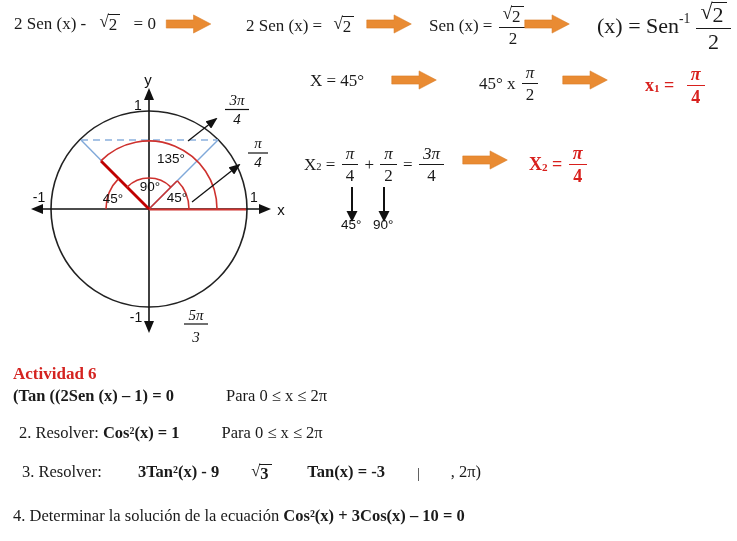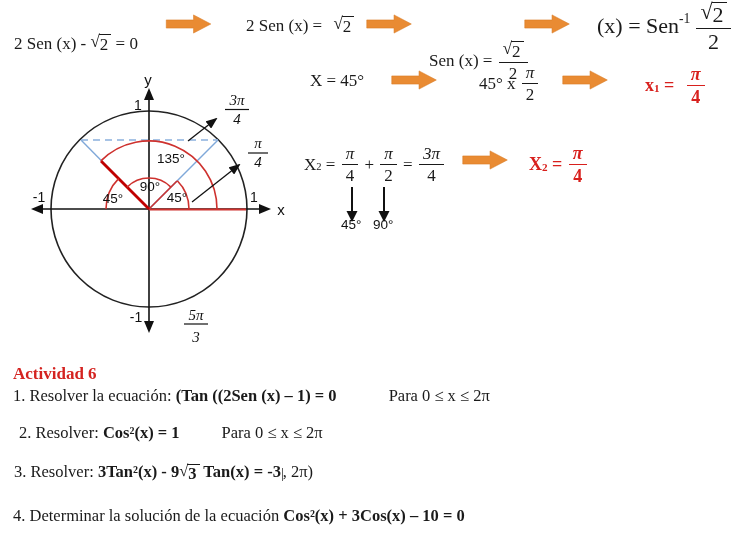--- a/index.html
+++ b/index.html
@@ -25,37 +25,37 @@
   .act-line b{font-weight:bold;}
   .title{font-size:17px; font-weight:bold; color:#d42320;}
   svg text{font-family:"Liberation Sans", sans-serif; fill:#111;}
   svg text.mathlbl{font-family:"Liberation Serif", serif; font-style:italic;}
 </style>
 </head>
 <body>
 
 <div id="canvas">
 
-  <div class="abs eq" style="left:14px; top:28px; height:30px;">
+  <div class="abs eq" style="left:14px; top:8px; height:30px;gap:9px;">
     <span>2 Sen (x) - </span><span class="rad"><span class="rsign">√</span><span class="rbody">2</span></span><span> = 0</span>
   </div>
 
   <svg class="abs" style="left:164px; top:14px;" width="50" height="20" viewBox="0 0 50 22">
     <polygon points="0,6.5 30,6.5 30,1 49,11 30,21 30,15.5 0,15.5" fill="#e98b33" stroke="#d97820" stroke-width="0.6"></polygon>
   </svg>
 
   <div class="abs eq" style="left:246px; top:10px; height:30px;gap:7px;">
     <span>2 Sen (x) = </span><span class="rad"><span class="rsign">√</span><span class="rbody">2</span></span>
   </div>
 
   <svg class="abs" style="left:366px; top:14px;" width="47" height="20" viewBox="0 0 50 22">
     <polygon points="0,6.5 30,6.5 30,1 49,11 30,21 30,15.5 0,15.5" fill="#e98b33" stroke="#d97820" stroke-width="0.6"></polygon>
   </svg>
 
-  <div class="abs eq" style="left:429px; top:3px; height:44px;margin-top:35px;">
+  <div class="abs eq" style="left:429px; top:3px; height:44px;">
     <span>Sen (x) = </span><span class="frac"><span class="num"><span class="rad"><span class="rsign">√</span><span class="rbody">2</span></span></span><span class="den">2</span></span>
   </div>
 
   <svg class="abs" style="left:524px; top:14px;" width="47" height="20" viewBox="0 0 50 22">
     <polygon points="0,6.5 30,6.5 30,1 49,11 30,21 30,15.5 0,15.5" fill="#e98b33" stroke="#d97820" stroke-width="0.6"></polygon>
   </svg>
 
   <div class="abs eq big" style="left:597px; top:2px; height:48px;">
     <span>(x) = Sen</span><span class="sup">-1</span><span style="width:4px"></span><span class="frac"><span class="num"><span class="rad"><span class="rsign">√</span><span class="rbody">2</span></span></span><span class="den">2</span></span>
   </div>
@@ -156,28 +156,28 @@
     <text class="mathlbl" x="258" y="112" font-size="15" text-anchor="middle">4</text>
 
     <text class="mathlbl" x="196" y="265" font-size="15" text-anchor="middle">5π</text>
     <line x1="184" y1="269" x2="208" y2="269" stroke="#111" stroke-width="1.2"></line>
     <text class="mathlbl" x="196" y="287" font-size="15" text-anchor="middle">3</text>
   </svg>
 
   <div class="abs title" style="left:13px; top:364px;text-align:center;">Actividad 6</div>
 
   <div class="abs act-line" style="left:13px; top:386px;">
-    <span>1. Resolver la ecuación: </span><b>(Tan ((2Sen (x) – 1) = 0</b><span style="margin-left:52px;">Para 0 ≤ x ≤ 2π</span>
+    <b>(Tan ((2Sen (x) – 1) = 0</b><span style="margin-left:52px;">Para 0 ≤ x ≤ 2π</span>
   </div>
 
   <div class="abs act-line" style="left:19px; top:423px;">
     <span>2. Resolver: </span><b>Cos²(x) = 1</b><span style="margin-left:42px;">Para 0 ≤ x ≤ 2π</span>
   </div>
 
-  <div class="abs act-line" style="left:14px; top:462px;">
+  <div class="abs act-line" style="left:22px; top:462px;gap:32px;">
     <span>3. Resolver: </span><b>3Tan²(x) - 9</b><b class="rad"><span class="rsign">√</span><span class="rbody">3</span></b><b> Tan(x) = -3</b><span style="font-size:14px; letter-spacing:-1px;">|</span><span>, 2π)</span>
   </div>
 
   <div class="abs act-line" style="left:13px; top:506px;">
     <span>4. Determinar la solución de la ecuación </span><b>Cos²(x) + 3Cos(x) – 10 = 0</b>
   </div>
 
 </div>
 
 </body></html>

